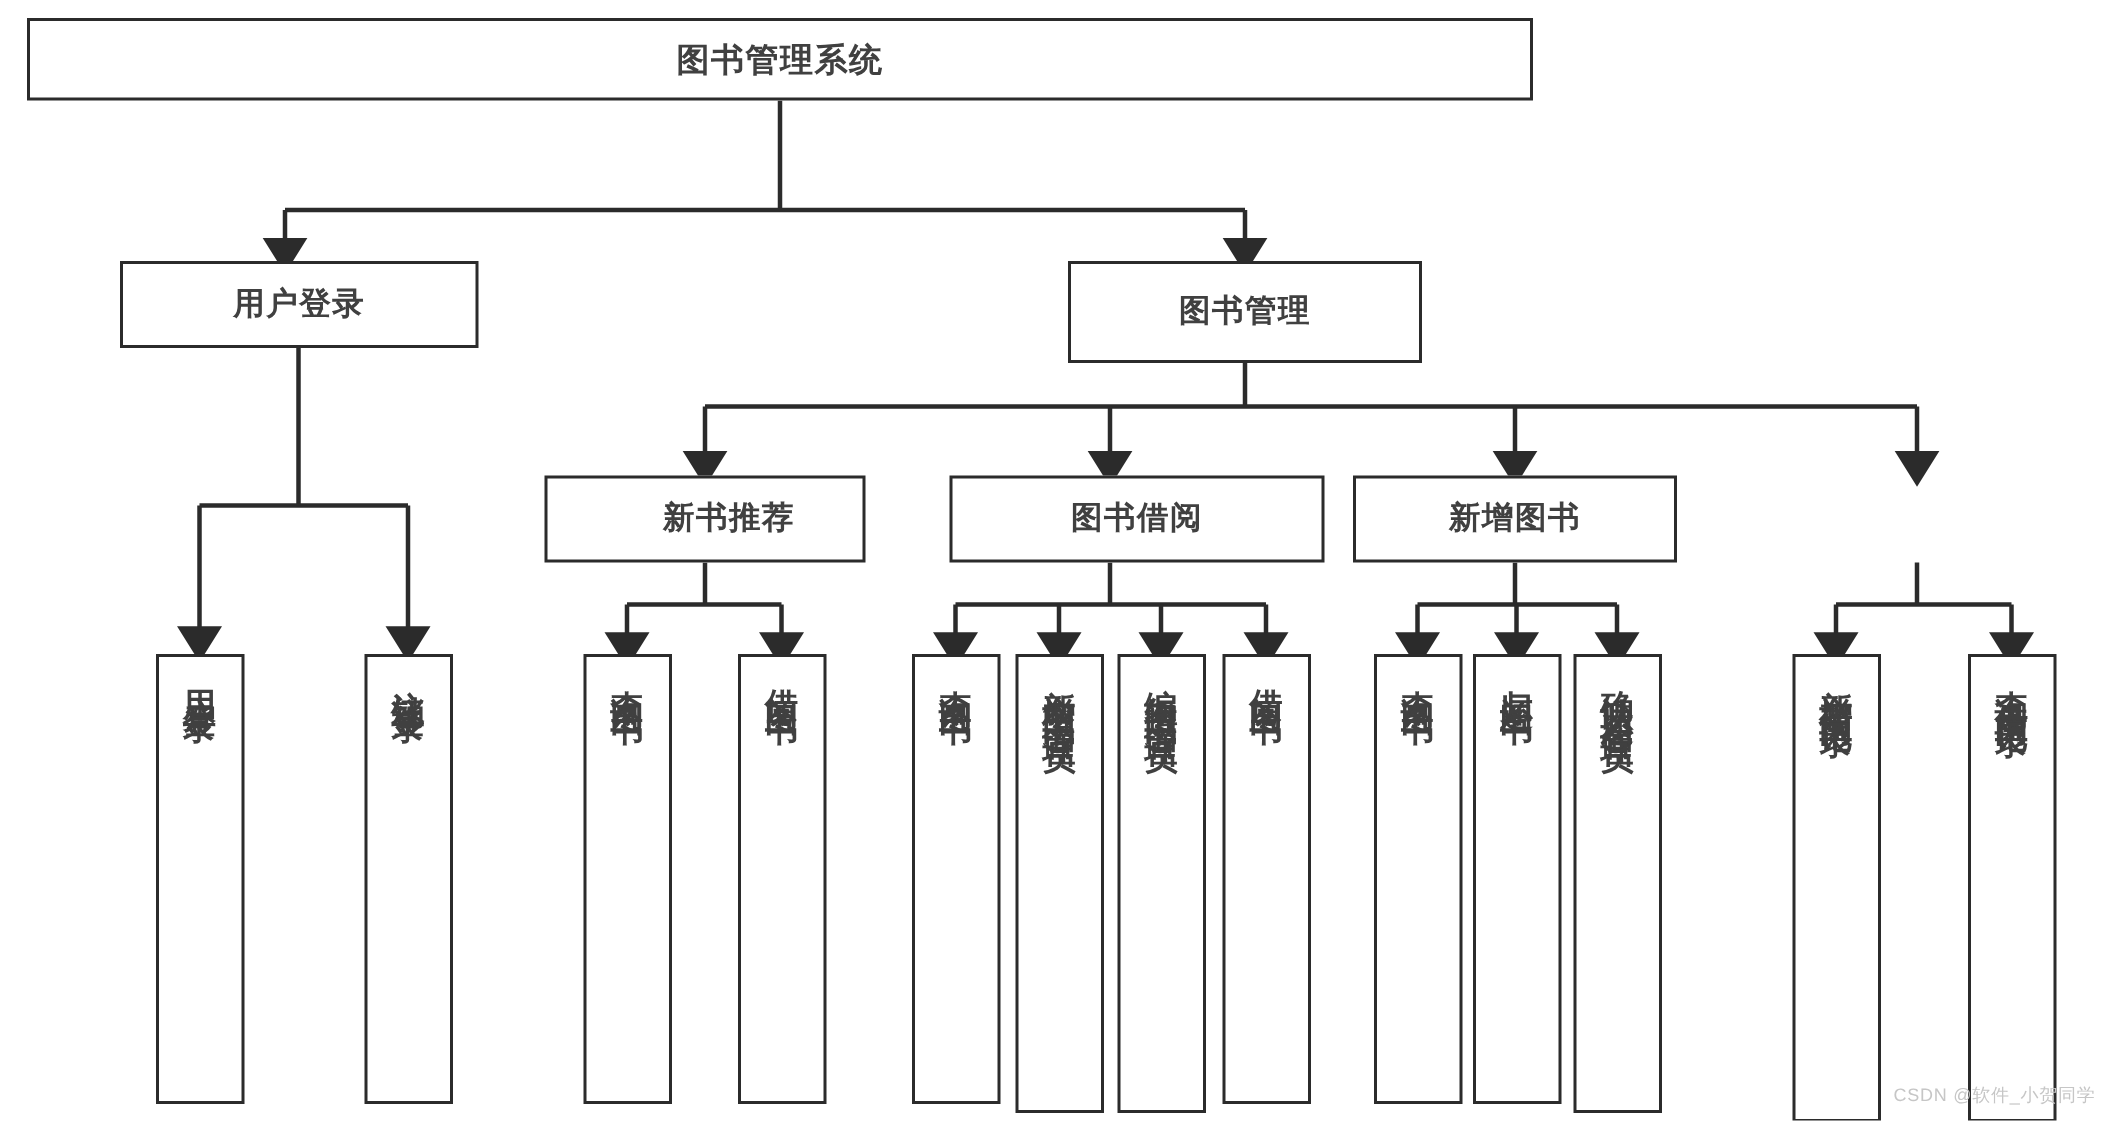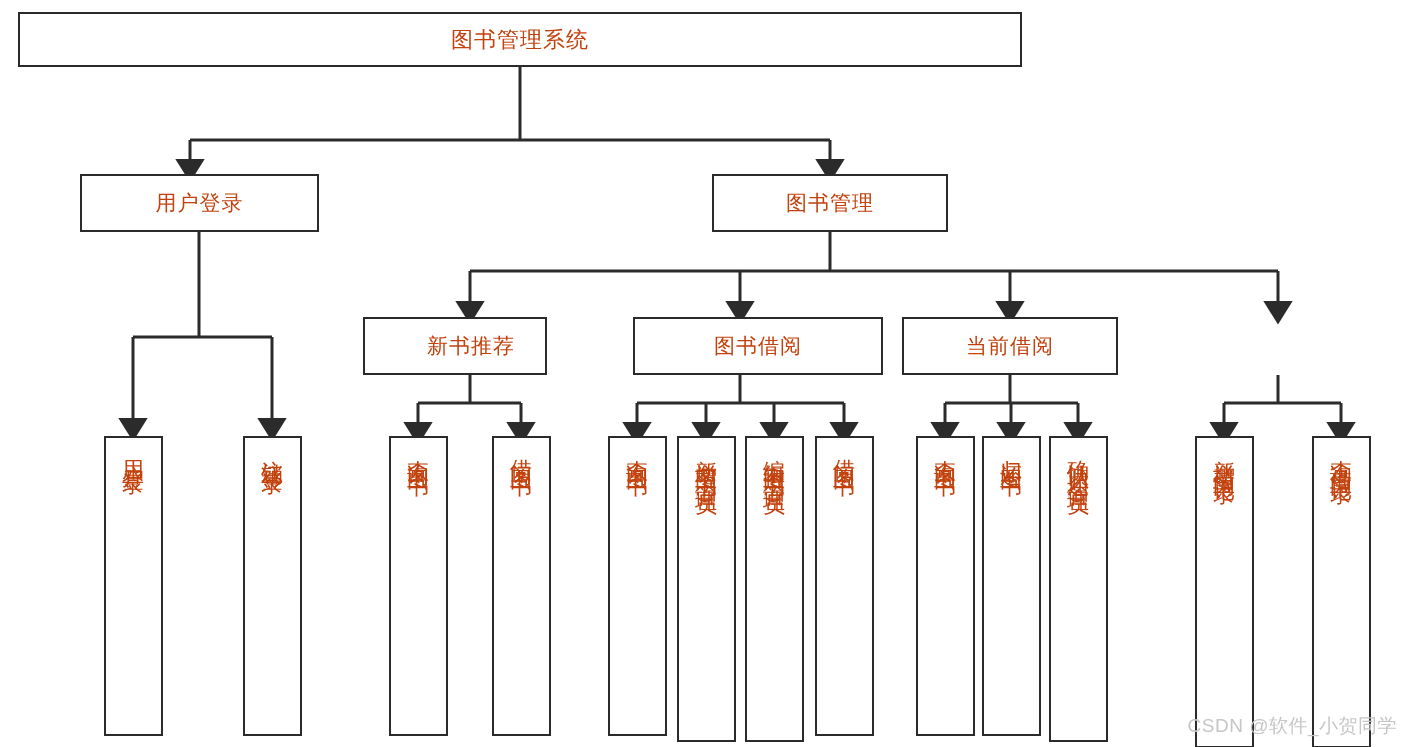--- a/index.html
+++ b/index.html
@@ -1,25 +1,25 @@
 <!DOCTYPE html>
 <html><head>
 <meta charset="utf-8">
 <style>
   html,body{margin:0;padding:0;background:#ffffff;}
   body{width:1405px;height:747px;overflow:hidden;font-family:"Liberation Sans","DejaVu Sans",sans-serif;}
   #stage{position:relative;width:1405px;height:747px;background:#fff;}
   svg#wires{position:absolute;left:0;top:0;width:1405px;height:747px;}
   .node{position:absolute;box-sizing:border-box;background:#ffffff;border:2px solid #2b2b2b;display:flex;align-items:center;justify-content:center;}
-  .node .lbl{color:#c2410c;white-space:pre;line-height:1.18;}
+  .node .lbl{color:#404040;white-space:pre;line-height:1.18;font-weight:bold;}
   .node.h .lbl{font-size:21px;letter-spacing:1px;}
   .node.root .lbl{font-size:22px;letter-spacing:1px;}
   .node.v{align-items:flex-start;justify-content:center;padding-top:4px;}
   .node.v .lbl{writing-mode:vertical-rl;text-orientation:upright;font-size:22px;letter-spacing:5px;line-height:1.05;}
-  .wm{position:absolute;right:8px;bottom:8px;color:#c6c6c6;font-size:19px;letter-spacing:.5px;white-space:nowrap;}
+  .wm{position:absolute;right:8px;bottom:8px;color:#c6c6c6;font-size:12px;letter-spacing:.5px;white-space:nowrap;}
 </style>
 </head>
 <body>
 
 <div id="stage">
 
   <svg id="wires" viewBox="0 0 1405 747">
     <defs>
       <marker id="arw" markerWidth="12" markerHeight="12" refX="1.5" refY="5" orient="auto" markerUnits="strokeWidth">
         <path d="M0,0 L0,10 L8,5 z" fill="#2b2b2b"></path>
@@ -69,32 +69,32 @@
     </g>
   </svg>
 
   <div class="node h root" style="left:18px;top:12px;width:1004px;height:55px;">
     <span class="lbl">图书管理系统</span>
   </div>
 
   <div class="node h" style="left:80px;top:174px;width:239px;height:58px;">
     <span class="lbl">用户登录</span>
   </div>
-  <div class="node h" style="left:712px;top:174px;width:236px;height:58px;">
+  <div class="node h" style="left:712px;top:174px;width:236px;height:68px;">
     <span class="lbl">图书管理</span>
   </div>
 
-  <div class="node h" style="left:363px;top:317px;width:184px;height:58px;padding-left:32px;">
+  <div class="node h" style="left:363px;top:317px;width:214px;height:58px;padding-left:32px;">
     <span class="lbl">新书推荐</span>
   </div>
   <div class="node h" style="left:633px;top:317px;width:250px;height:58px;">
     <span class="lbl">图书借阅</span>
   </div>
   <div class="node h" style="left:902px;top:317px;width:216px;height:58px;">
-    <span class="lbl">当前借阅</span>
+    <span class="lbl">新增图书</span>
   </div>
 
   <div class="node v" style="left:104px;top:436px;width:59px;height:300px;">
     <span class="lbl">用户登录</span>
   </div>
   <div class="node v" style="left:243px;top:436px;width:59px;height:300px;">
     <span class="lbl">注销登录</span>
   </div>
 
   <div class="node v" style="left:389px;top:436px;width:59px;height:300px;">

